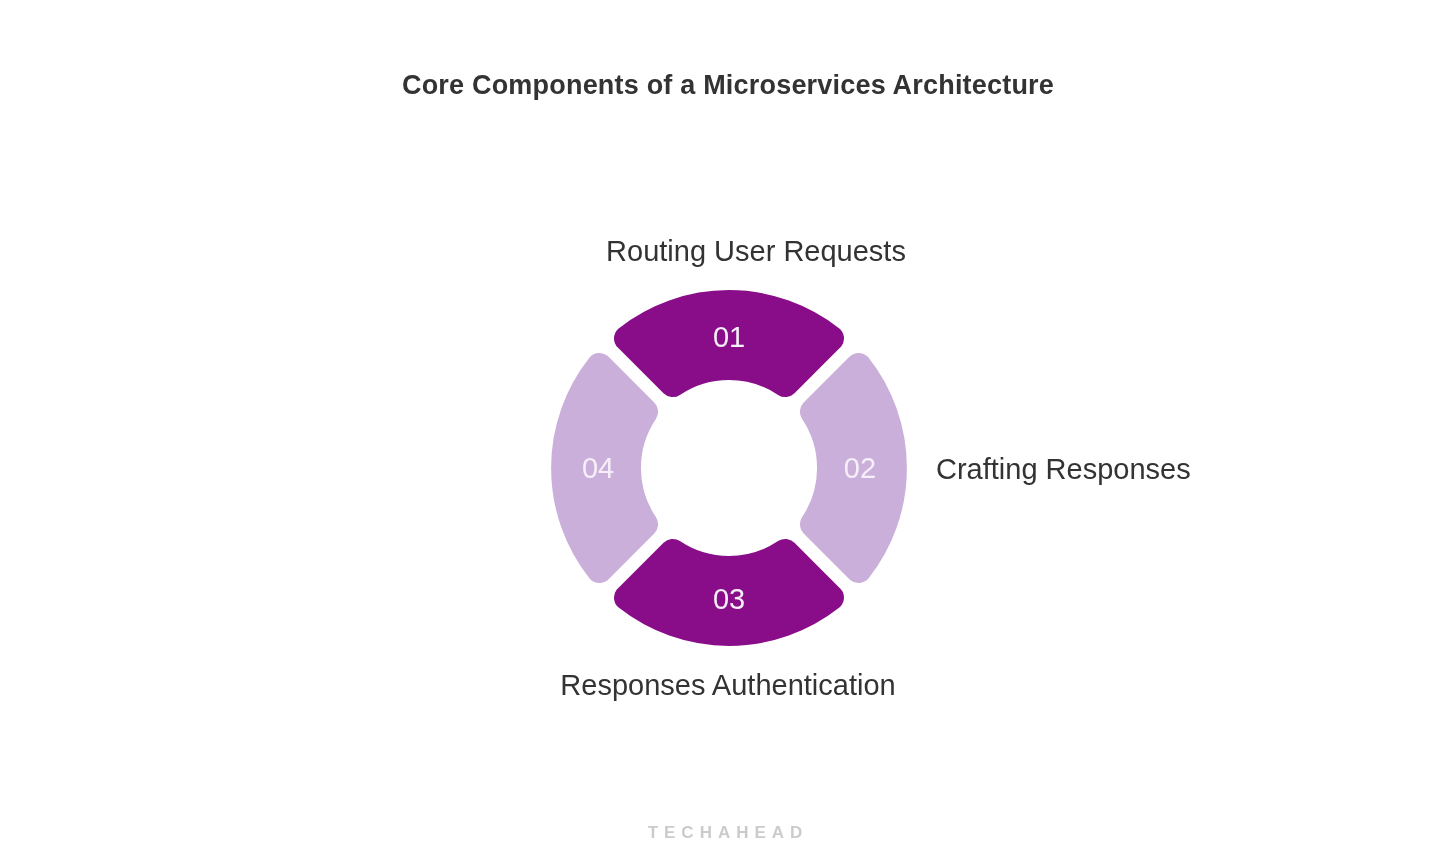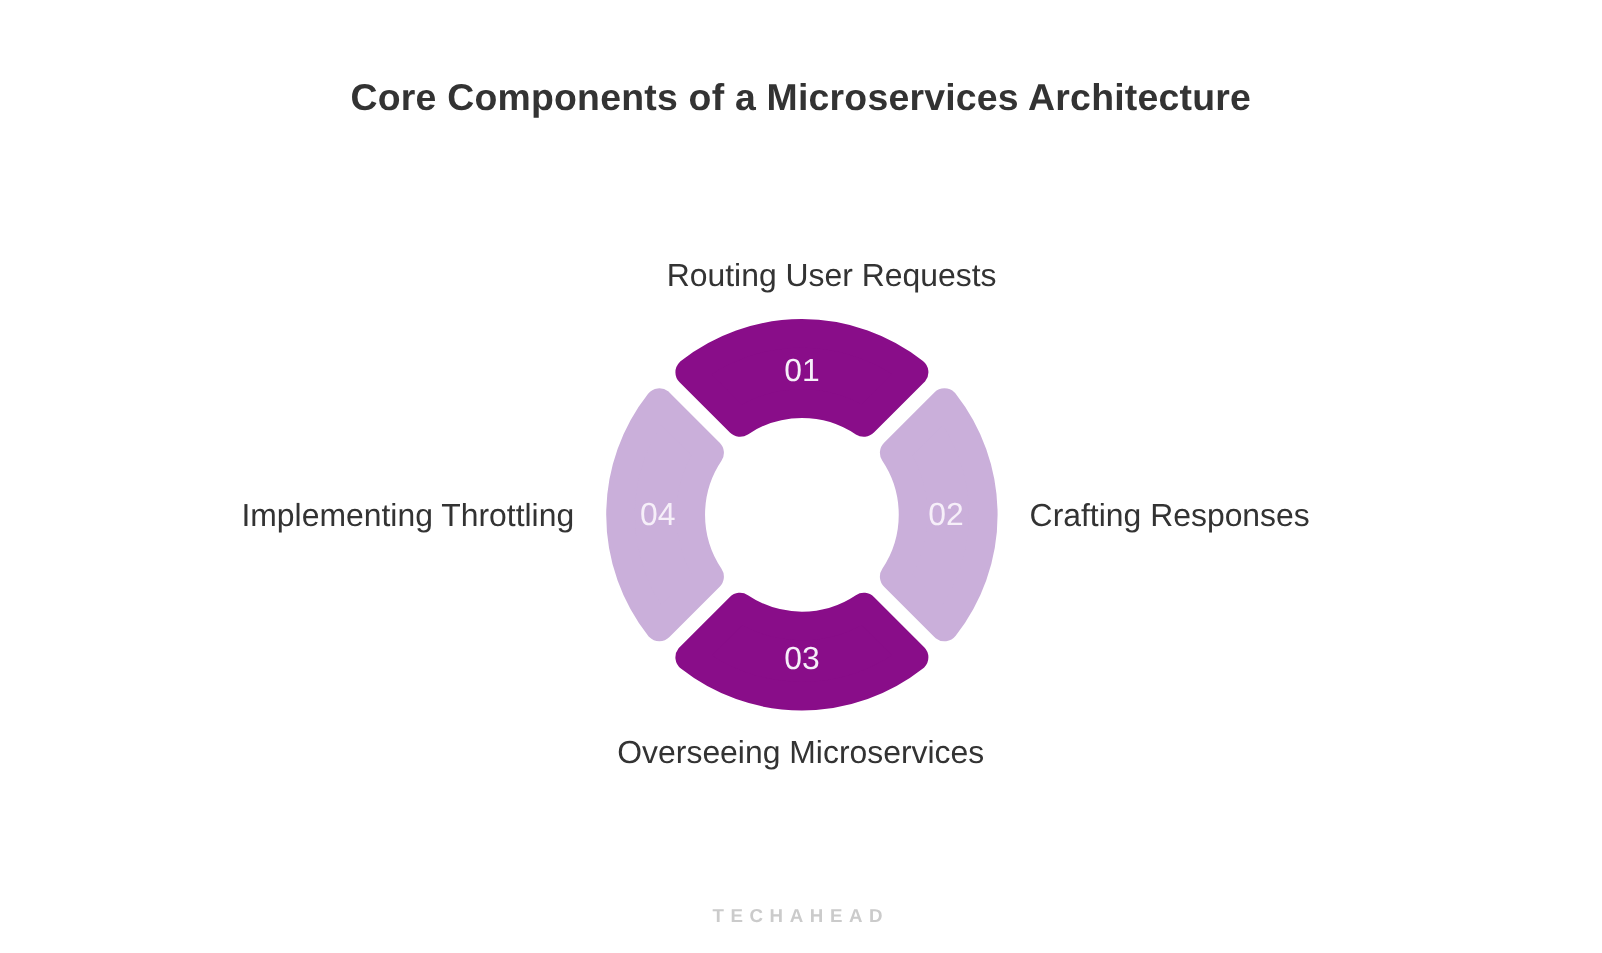--- a/index.html
+++ b/index.html
@@ -13,21 +13,21 @@
     background: var(--background, #ffffff);
     font-family: "Liberation Sans", "DejaVu Sans", sans-serif;
     overflow: hidden;
   }
   .title {
     position: absolute;
     top: 70px;
     left: 0;
     width: 100%;
     text-align: center;
-    font-size: 34px;
+    font-size: 27px;
     font-weight: 700;
     letter-spacing: 0.2px;
     color: var(--title-text, #333333);
   }
   .donut {
     position: absolute;
     left: 548px;
     top: 287px;
   }
   .seg-num {
@@ -106,19 +106,18 @@
     <text class="seg-num" x="0" y="-131" text-anchor="middle" dominant-baseline="central">01</text>
     <text class="seg-num" x="131" y="0" text-anchor="middle" dominant-baseline="central">02</text>
     <text class="seg-num" x="0" y="131" text-anchor="middle" dominant-baseline="central">03</text>
     <text class="seg-num" x="-131" y="0" text-anchor="middle" dominant-baseline="central">04</text>
   </svg>
 
   <div class="seg-label label-top">Routing User Requests</div>
 
   <div class="seg-label label-right">Crafting Responses</div>
 
-  <div class="seg-label label-bottom">Overseeing Microservices</div>
+  <div class="seg-label label-bottom">Responses Authentication</div>
 
-  <div class="seg-label label-left">Implementing Throttling</div>
 
   <div class="watermark">TECHAHEAD</div>
 
 </div>
 
 </body></html>

